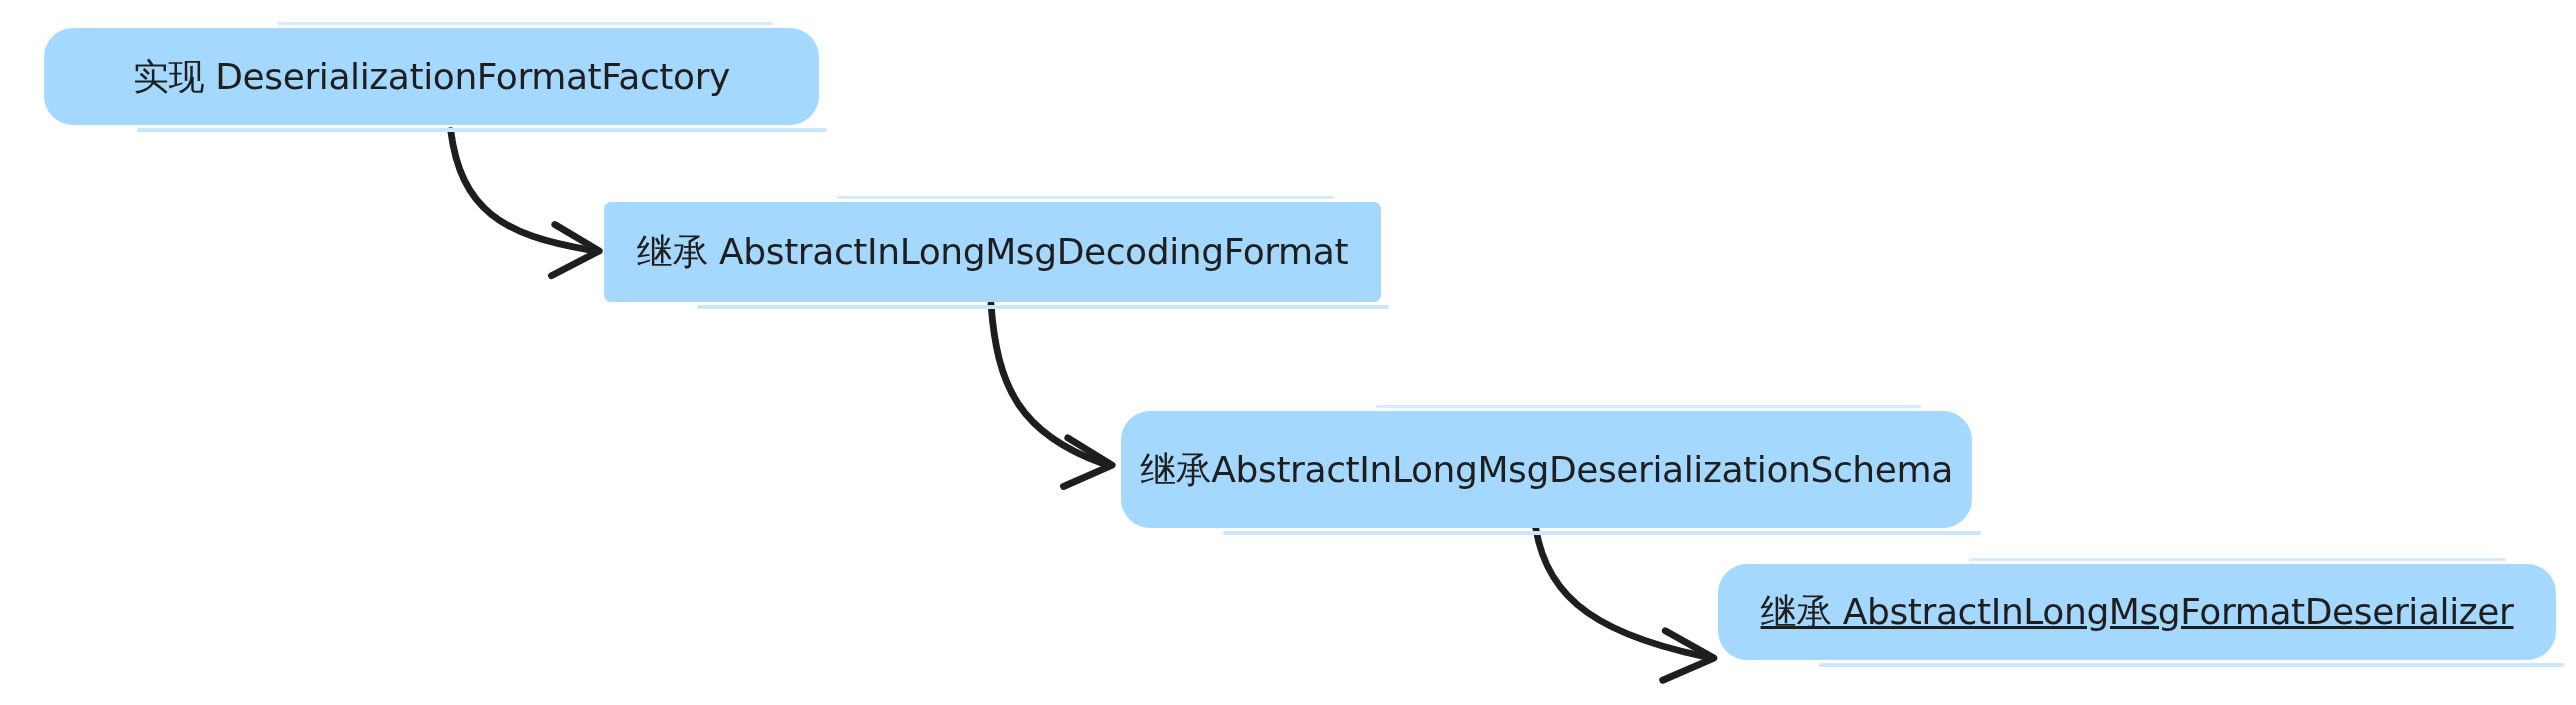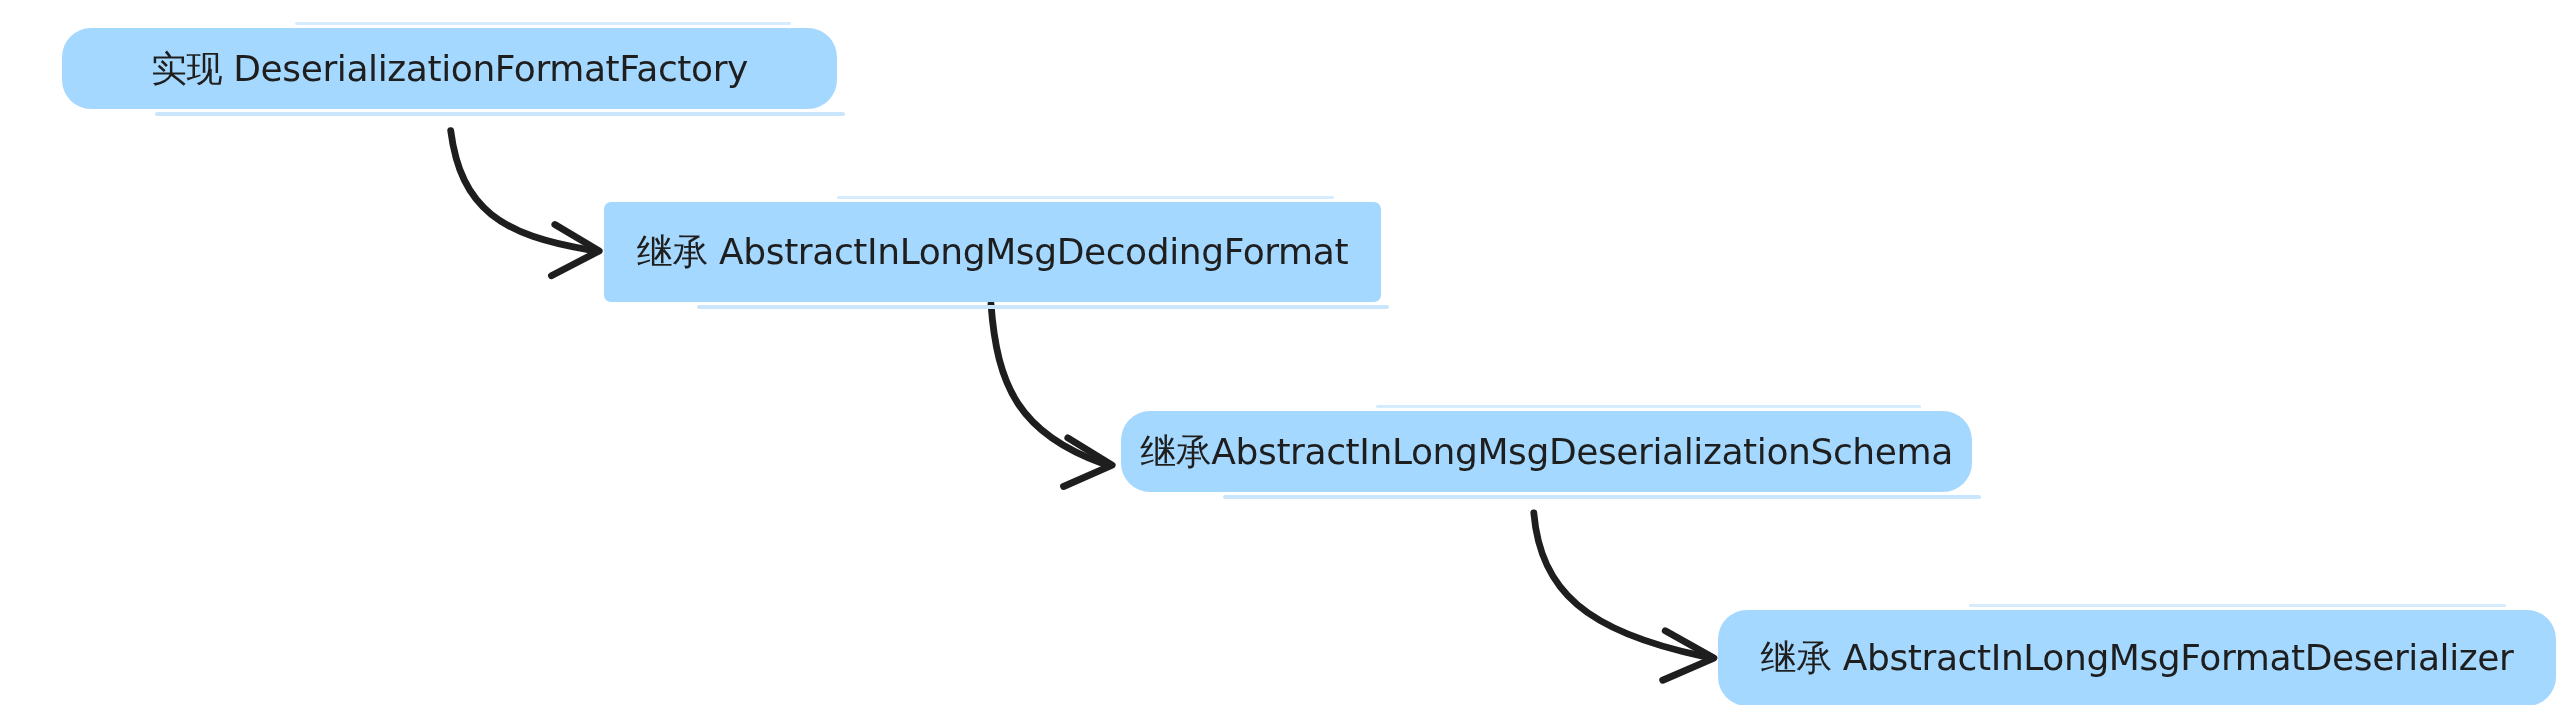--- a/index.html
+++ b/index.html
@@ -57,24 +57,24 @@
   .node::before {
     content: "";
     position: absolute;
     left: 30%;
     right: 6%;
     top: -6px;
     height: 3.4px;
     border-radius: 2.6px;
     background: #d5ebfe;
   }
-  .node-1 { left: 44px;   top: 28px;  width: 775px; height: 81px; margin-left: 18px; }
+  .node-1 { left: 44px;   top: 28px;  width: 775px; height: 97px; }
   .node-2 { left: 604px;  top: 202px; width: 777px; height: 100px; border-radius: 7px; }
-  .node-3 { left: 1121px; top: 411px; width: 851px; height: 81px; }
-  .node-4 { left: 1718px; top: 610px; width: 838px; height: 96px; }
+  .node-3 { left: 1121px; top: 411px; width: 851px; height: 117px; }
+  .node-4 { left: 1718px; top: 564px; width: 838px; height: 96px; text-decoration: underline; }
   .node .label {
     position: relative;
     z-index: 1;
   }
 </style>
 </head>
 <body>
 
 <div class="canvas">
 

